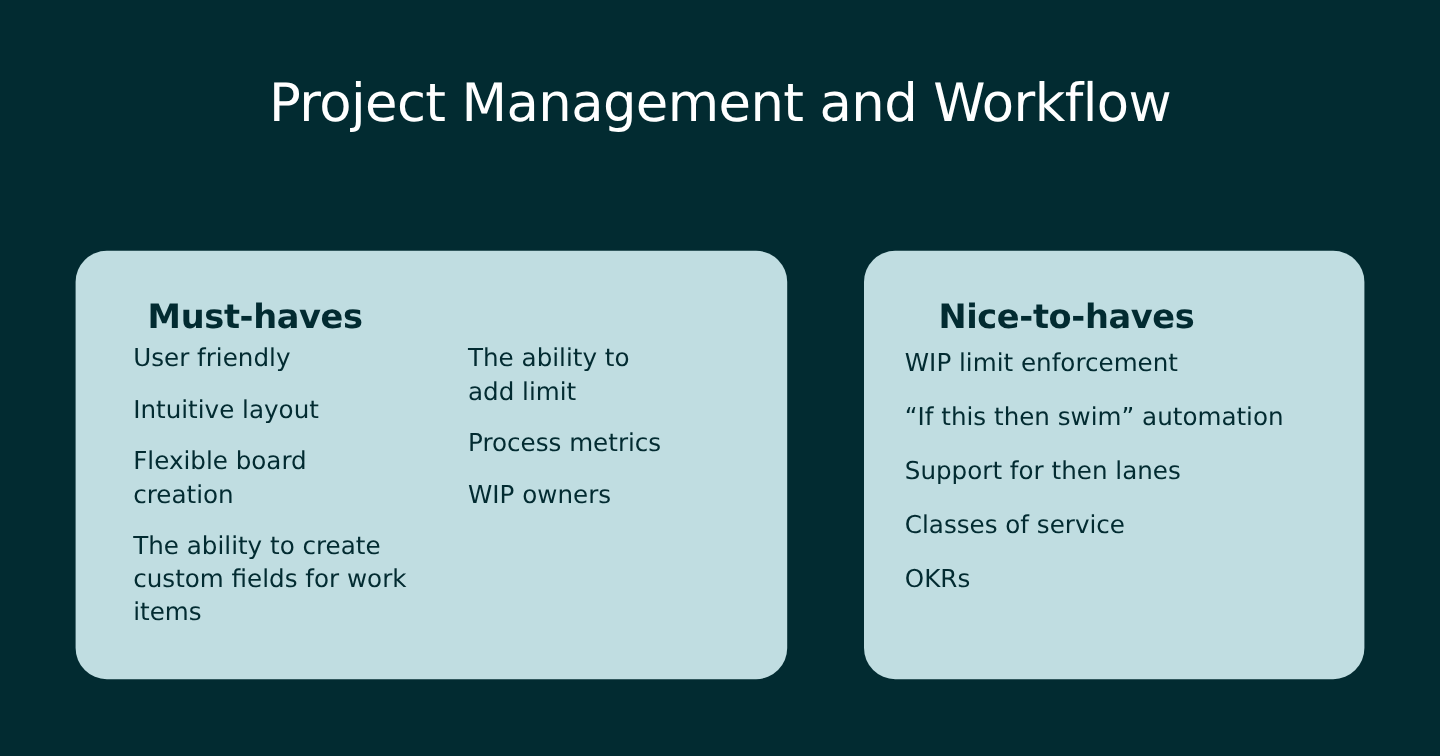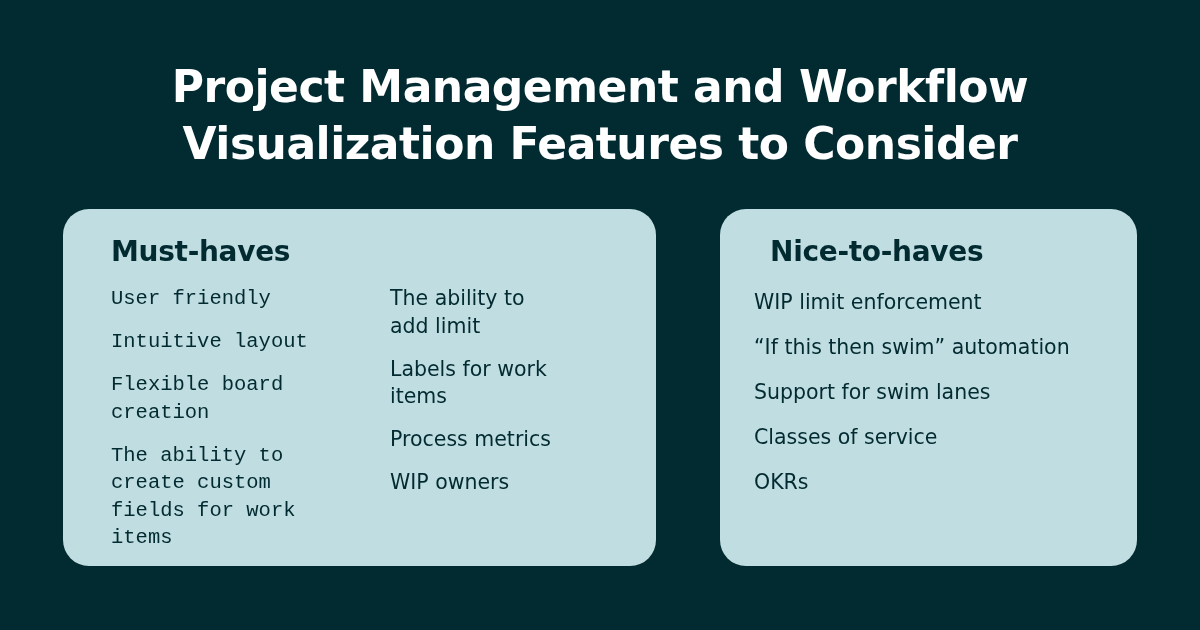--- a/index.html
+++ b/index.html
@@ -8,81 +8,79 @@
       background: #022b31;
       font-family: "DejaVu Sans", sans-serif;
       position: relative;
       overflow: hidden;
     }
     .title {
       position: absolute;
       left: 0; top: 58px; width: 1200px;
       text-align: center;
       color: #ffffff;
-      font-weight: bold;
+      font-weight: normal;
       font-size: 44px;
       line-height: 57px;
       letter-spacing: -0.5px;
     }
     .card {
       position: absolute;
       background: #c0dde1;
       border-radius: 26px;
       color: #022b31;
     }
     .card.must { left: 63px; top: 209px; width: 593px; height: 357px; }
     .card.nice { left: 720px; top: 209px; width: 417px; height: 357px; }
     .card h2 {
       position: absolute;
-      margin: 0;
+      margin: 12px;
       font-size: 28px;
       font-weight: bold;
       letter-spacing: -0.3px;
       top: 26px;
     }
     .card.must h2 { left: 48px; }
     .card.nice h2 { left: 50px; }
     .col {
       position: absolute;
       top: 76px;
       font-size: 20.5px;
       line-height: 27.5px;
     }
     .col .item { margin-bottom: 15.5px; }
-    .must .col.left { left: 48px; width: 255px; font-family: Liberation Mono, monospace; }
+    .must .col.left { left: 48px; width: 255px; }
     .must .col.right { left: 327px; width: 225px; }
     .nice .col { left: 34px; width: 360px; top: 80px; }
     .nice .col .item { margin-bottom: 17.5px; }
   </style>
 </head>
 <body>
 
 <div class="title">
   <div>Project Management and Workflow</div>
-  <div>Visualization Features to Consider</div>
 </div>
 
 <div class="card must">
   <h2>Must-haves</h2>
   <div class="col left">
     <div class="item">User friendly</div>
     <div class="item">Intuitive layout</div>
     <div class="item" style="width:175px">Flexible board creation</div>
     <div class="item" style="width:240px">The ability to create custom fields for work items</div>
   </div>
   <div class="col right">
     <div class="item" style="width:160px">The ability to add limit</div>
-    <div class="item" style="width:185px">Labels for work items</div>
     <div class="item">Process metrics</div>
     <div class="item">WIP owners</div>
   </div>
 </div>
 
 <div class="card nice">
   <h2>Nice-to-haves</h2>
   <div class="col">
     <div class="item">WIP limit enforcement</div>
     <div class="item">“If this then swim” automation</div>
-    <div class="item">Support for swim lanes</div>
+    <div class="item">Support for then lanes</div>
     <div class="item">Classes of service</div>
     <div class="item">OKRs</div>
   </div>
 </div>
 
 </body></html>

